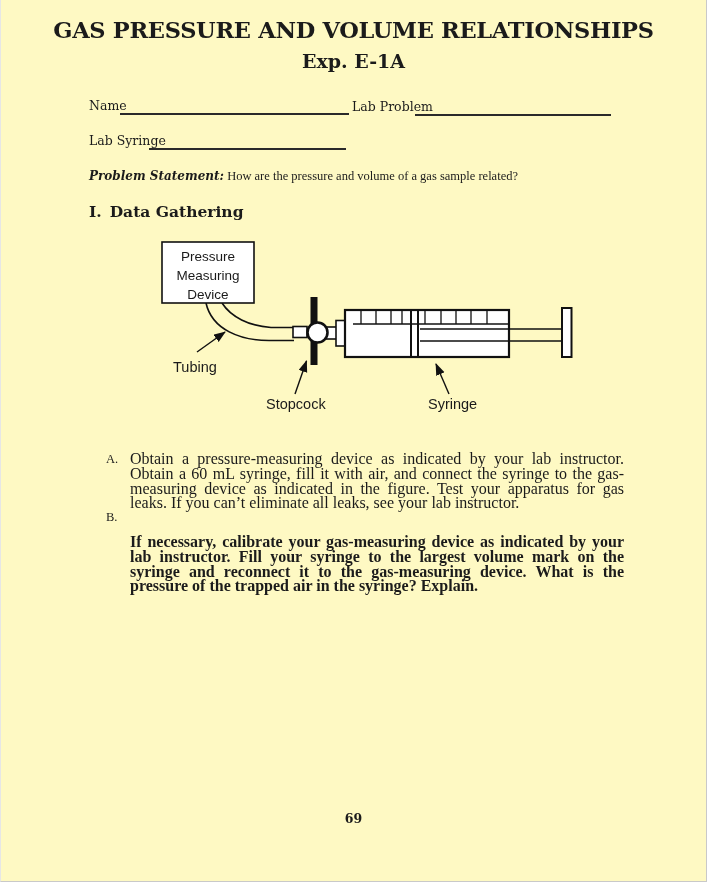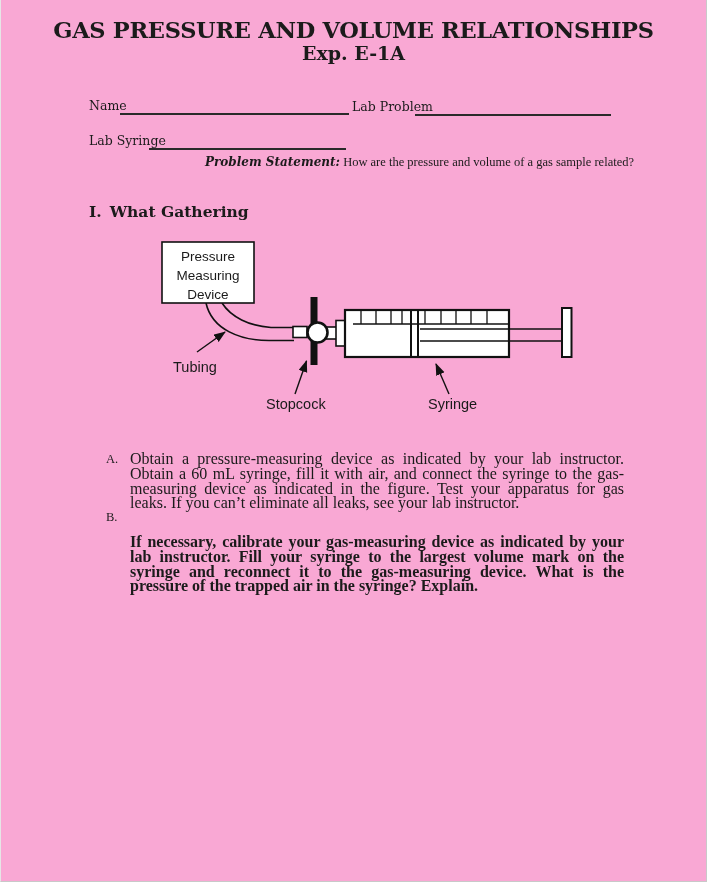--- a/index.html
+++ b/index.html
@@ -1,44 +1,44 @@
 <!DOCTYPE html>
 <html><head>
 <meta charset="utf-8">
 <style>
   html,body{margin:0;padding:0;background:#fff;}
   .page{
     position:relative;
     width:707px;height:882px;
-    background:#f9a8d4;
+    background:#fef9c3;
     overflow:hidden;
     border-left:1px solid #e6e6e6;
     border-right:1px solid #c9c9c9;
     border-bottom:1px solid #c9c9c9;
     box-sizing:border-box;
     color:#1b1b1b;
     font-family:"Liberation Serif", serif;
   }
   .abs{position:absolute;}
   .title-wrap{left:0;right:0;top:19px;text-align:center;}
   .title-line1{
     font-family:"DejaVu Serif", serif;
     font-weight:bold;font-size:22.5px;letter-spacing:-0.3px;line-height:23px;
   }
   .title-line2{
     font-family:"DejaVu Serif", serif;
-    font-weight:bold;font-size:19px;line-height:21px;margin-top:1px;
+    font-weight:bold;font-size:19px;line-height:21px;margin-top:9px;
   }
   .form-label{
     font-family:"DejaVu Serif", serif;
     font-size:12.5px;line-height:14px;white-space:nowrap;text-align:center;
   }
   .fill-line{border-bottom:2px solid #2a2a2a;height:14px;}
   .problem{
-    left:88px;top:155px;width:545px;font-size:12.5px;line-height:15px;text-align:right;
+    left:88px;top:169px;width:545px;font-size:12.5px;line-height:15px;
   }
   .problem b{font-family:"DejaVu Serif", serif;font-size:12px;}
   .sec-heading{
     left:88px;top:202px;
     font-family:"DejaVu Serif", serif;
     font-weight:bold;font-size:15.5px;line-height:19px;white-space:nowrap;
   }
   .sec-heading .numeral{margin-right:8px;}
   .item-letter{
     font-size:12.5px;line-height:14.8px;font-family:"Liberation Serif", serif;
@@ -76,21 +76,21 @@
 
   <div class="abs form-label" style="left:88px;top:134px;">Lab Syringe</div>
   <div class="abs fill-line" style="left:148px;top:134px;width:197px;"></div>
 
   <div class="abs problem">
     <b><i>Problem Statement:</i></b>
     <span>How are the pressure and volume of a gas sample related?</span>
   </div>
 
   <div class="abs sec-heading">
-    <span class="numeral">I.</span><span>What Gathering</span>
+    <span class="numeral">I.</span><span>Data Gathering</span>
   </div>
 
   <svg class="abs" style="left:140px;top:230px;" width="460" height="190" viewBox="140 230 460 190">
     <defs>
       <marker id="ah" markerUnits="userSpaceOnUse" markerWidth="14" markerHeight="12" refX="11" refY="4.5" orient="auto">
         <path d="M0,0 L12,4.5 L0,9 z" fill="#111"></path>
       </marker>
     </defs>
 
     <path d="M221 303 C 230 317, 248 326, 270 327.5 L 293 327.5" fill="none" stroke="#111" stroke-width="1.6"></path>
@@ -125,14 +125,15 @@
     <text class="diag-label" x="265" y="409">Stopcock</text>
     <text class="diag-label" x="427" y="409">Syringe</text>
   </svg>
 
   <div class="abs item-letter" style="left:105px;top:452px;">A.</div>
   <div class="abs item-body" style="left:129px;top:452px;">Obtain a pressure-measuring device as indicated by your lab instructor. Obtain a 60 mL syringe, fill it with air, and connect the syringe to the gas-measuring device as indicated in the figure. Test your apparatus for gas leaks. If you can’t eliminate all leaks, see your lab instructor.</div>
 
   <div class="abs item-letter" style="left:105px;top:510px;">B.</div>
   <div class="abs item-body" style="left:129px;top:535px;font-weight:bold;">If necessary, calibrate your gas-measuring device as indicated by your lab instructor. Fill your syringe to the largest volume mark on the syringe and reconnect it to the gas-measuring device. What is the pressure of the trapped air in the syringe? Explain.</div>
 
+  <div class="abs page-number">69</div>
 
 </div>
 
 </body></html>

